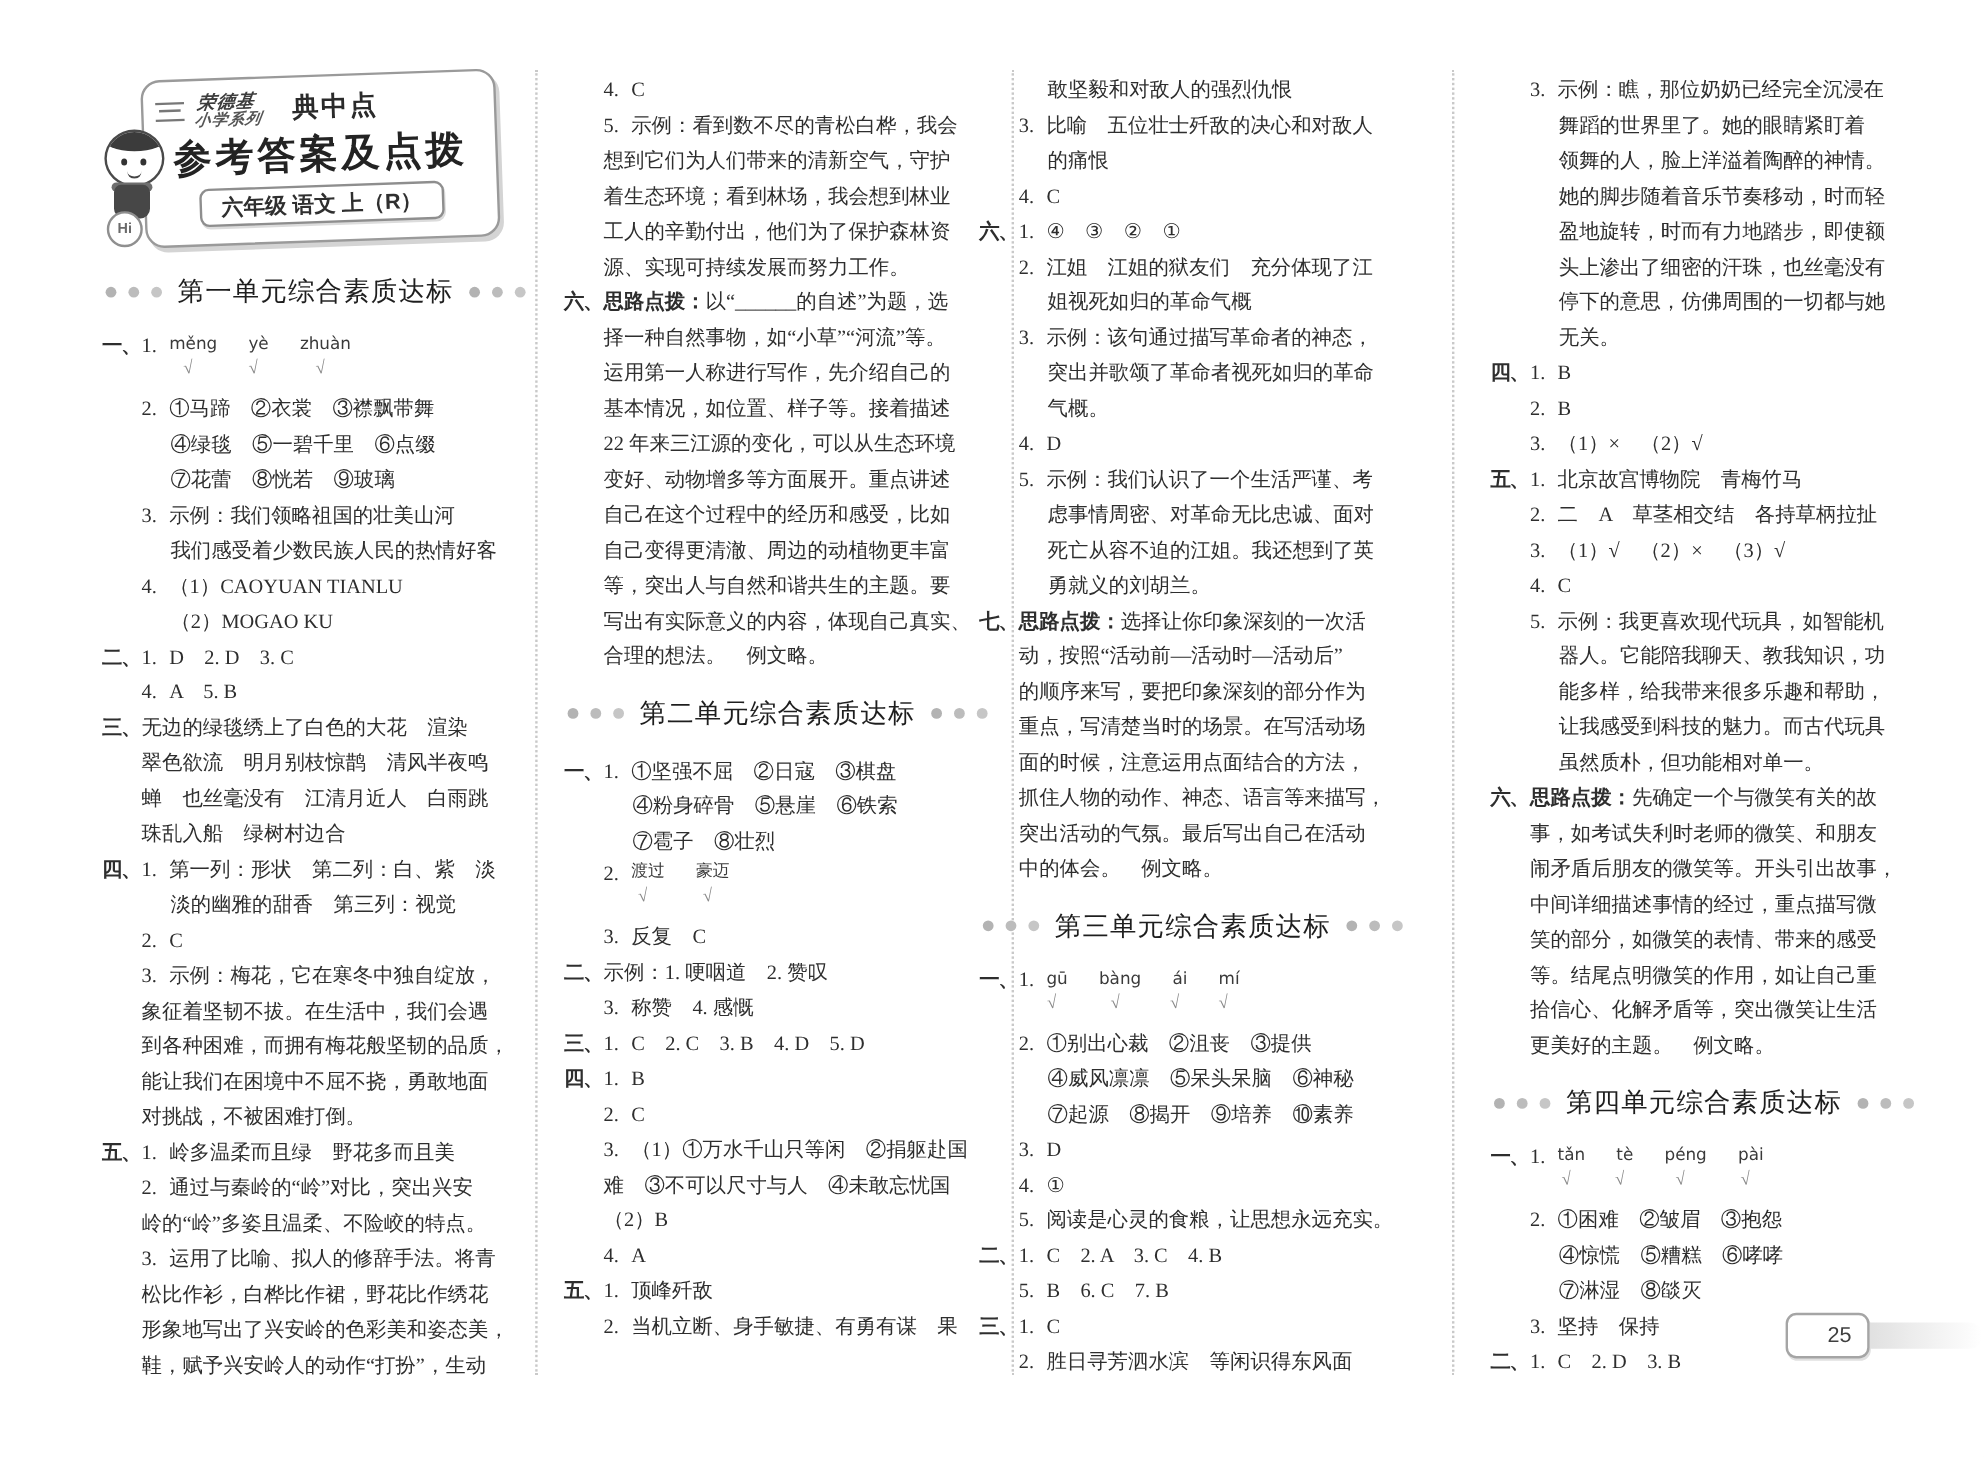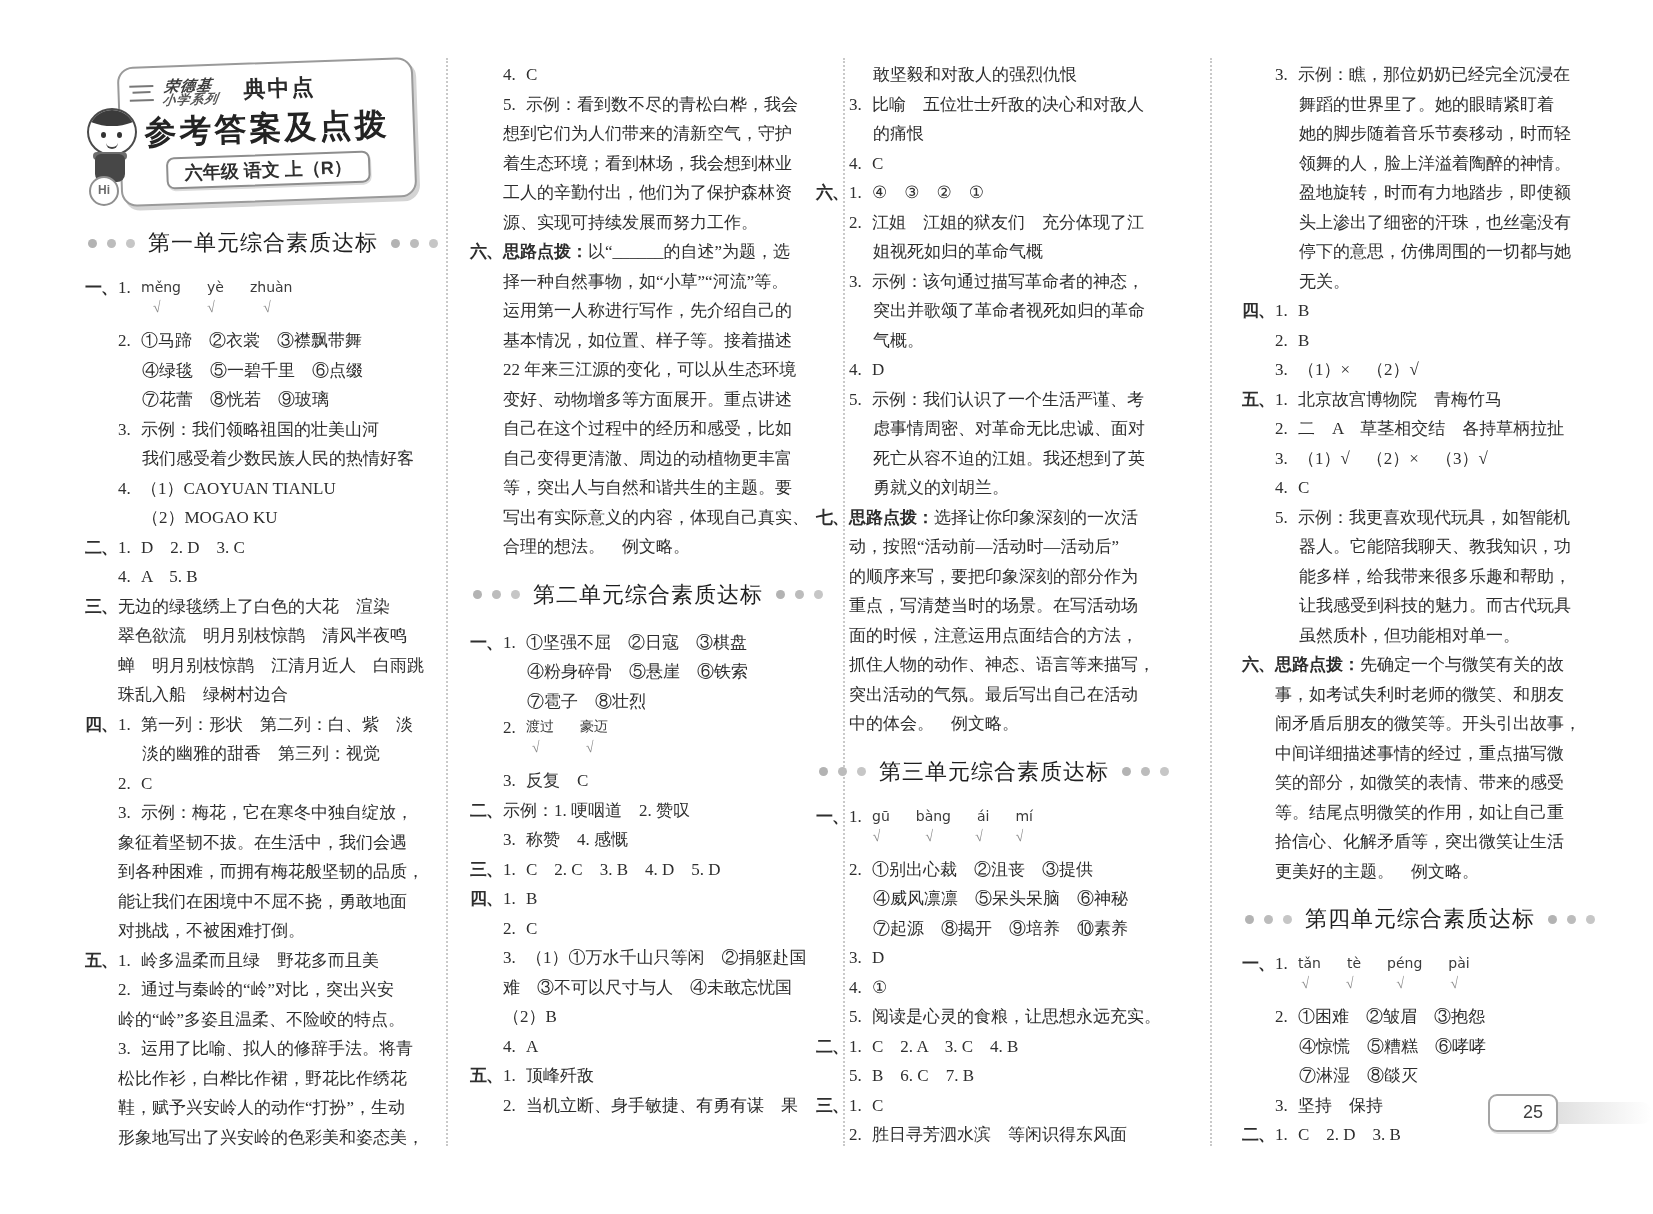--- a/index.html
+++ b/index.html
@@ -133,37 +133,37 @@
       <div class="line ind2"><span class="txt">④绿毯　⑤一碧千里　⑥点缀</span></div>
       <div class="line ind2"><span class="txt">⑦花蕾　⑧恍若　⑨玻璃</span></div>
       <div class="line ind1"><span class="num">3.</span><span class="txt">示例：我们领略祖国的壮美山河</span></div>
       <div class="line ind2"><span class="txt">我们感受着少数民族人民的热情好客</span></div>
       <div class="line ind1"><span class="num">4.</span><span class="txt">（1）CAOYUAN TIANLU</span></div>
       <div class="line ind2"><span class="txt">（2）MOGAO KU</span></div>
       <div class="line ind0"><span class="marker">二、</span><span class="num">1.</span><span class="txt">D　2. D　3. C</span></div>
       <div class="line ind1"><span class="num">4.</span><span class="txt">A　5. B</span></div>
       <div class="line ind0"><span class="marker">三、</span><span class="txt">无边的绿毯绣上了白色的大花　渲染</span></div>
       <div class="line ind1"><span class="txt">翠色欲流　明月别枝惊鹊　清风半夜鸣</span></div>
-      <div class="line ind1"><span class="txt">蝉　明月别枝惊鹊　江清月近人　白雨跳</span></div>
+      <div class="line ind1"><span class="txt">蝉　也丝毫没有　江清月近人　白雨跳</span></div>
       <div class="line ind1"><span class="txt">珠乱入船　绿树村边合</span></div>
       <div class="line ind0"><span class="marker">四、</span><span class="num">1.</span><span class="txt">第一列：形状　第二列：白、紫　淡</span></div>
       <div class="line ind2"><span class="txt">淡的幽雅的甜香　第三列：视觉</span></div>
       <div class="line ind1"><span class="num">2.</span><span class="txt">C</span></div>
       <div class="line ind1"><span class="num">3.</span><span class="txt">示例：梅花，它在寒冬中独自绽放，</span></div>
       <div class="line ind1"><span class="txt">象征着坚韧不拔。在生活中，我们会遇</span></div>
       <div class="line ind1"><span class="txt">到各种困难，而拥有梅花般坚韧的品质，</span></div>
       <div class="line ind1"><span class="txt">能让我们在困境中不屈不挠，勇敢地面</span></div>
       <div class="line ind1"><span class="txt">对挑战，不被困难打倒。</span></div>
       <div class="line ind0"><span class="marker">五、</span><span class="num">1.</span><span class="txt">岭多温柔而且绿　野花多而且美</span></div>
       <div class="line ind1"><span class="num">2.</span><span class="txt">通过与秦岭的“岭”对比，突出兴安</span></div>
       <div class="line ind1"><span class="txt">岭的“岭”多姿且温柔、不险峧的特点。</span></div>
       <div class="line ind1"><span class="num">3.</span><span class="txt">运用了比喻、拟人的修辞手法。将青</span></div>
       <div class="line ind1"><span class="txt">松比作衫，白桦比作裙，野花比作绣花</span></div>
+      <div class="line ind1"><span class="txt">形象地写出了兴安岭的色彩美和姿态美，</span></div>
       <div class="line ind1"><span class="txt">鞋，赋予兴安岭人的动作“打扮”，生动</span></div>
-      <div class="line ind1"><span class="txt">形象地写出了兴安岭的色彩美和姿态美，</span></div>
     </div>
 
   <div class="col" style="left:470px">
       <div class="line ind1"><span class="num">4.</span><span class="txt">C</span></div>
       <div class="line ind1"><span class="num">5.</span><span class="txt">示例：看到数不尽的青松白桦，我会</span></div>
       <div class="line ind1"><span class="txt">想到它们为人们带来的清新空气，守护</span></div>
       <div class="line ind1"><span class="txt">着生态环境；看到林场，我会想到林业</span></div>
       <div class="line ind1"><span class="txt">工人的辛勤付出，他们为了保护森林资</span></div>
       <div class="line ind1"><span class="txt">源、实现可持续发展而努力工作。</span></div>
       <div class="line ind0"><span class="marker">六、</span><span class="boldtxt">思路点拨：</span><span class="txt">以“______的自述”为题，选</span></div>
@@ -252,22 +252,22 @@
       <div class="line ind1"><span class="num">4.</span><span class="txt">①</span></div>
       <div class="line ind1"><span class="num">5.</span><span class="txt">阅读是心灵的食粮，让思想永远充实。</span></div>
       <div class="line ind0"><span class="marker">二、</span><span class="num">1.</span><span class="txt">C　2. A　3. C　4. B</span></div>
       <div class="line ind1"><span class="num">5.</span><span class="txt">B　6. C　7. B</span></div>
       <div class="line ind0"><span class="marker">三、</span><span class="num">1.</span><span class="txt">C</span></div>
       <div class="line ind1"><span class="num">2.</span><span class="txt">胜日寻芳泗水滨　等闲识得东风面</span></div>
     </div>
   <div class="col" style="left:1242px">
       <div class="line ind1"><span class="num">3.</span><span class="txt">示例：瞧，那位奶奶已经完全沉浸在</span></div>
       <div class="line ind2"><span class="txt">舞蹈的世界里了。她的眼睛紧盯着</span></div>
+      <div class="line ind2"><span class="txt">领舞的人，脸上洋溢着陶醉的神情。</span></div>
       <div class="line ind2"><span class="txt">她的脚步随着音乐节奏移动，时而轻</span></div>
-      <div class="line ind2"><span class="txt">领舞的人，脸上洋溢着陶醉的神情。</span></div>
       <div class="line ind2"><span class="txt">盈地旋转，时而有力地踏步，即使额</span></div>
       <div class="line ind2"><span class="txt">头上渗出了细密的汗珠，也丝毫没有</span></div>
       <div class="line ind2"><span class="txt">停下的意思，仿佛周围的一切都与她</span></div>
       <div class="line ind2"><span class="txt">无关。</span></div>
       <div class="line ind0"><span class="marker">四、</span><span class="num">1.</span><span class="txt">B</span></div>
       <div class="line ind1"><span class="num">2.</span><span class="txt">B</span></div>
       <div class="line ind1"><span class="num">3.</span><span class="txt">（1）×　（2）√</span></div>
       <div class="line ind0"><span class="marker">五、</span><span class="num">1.</span><span class="txt">北京故宫博物院　青梅竹马</span></div>
       <div class="line ind1"><span class="num">2.</span><span class="txt">二　A　草茎相交结　各持草柄拉扯</span></div>
       <div class="line ind1"><span class="num">3.</span><span class="txt">（1）√　（2）×　（3）√</span></div>

